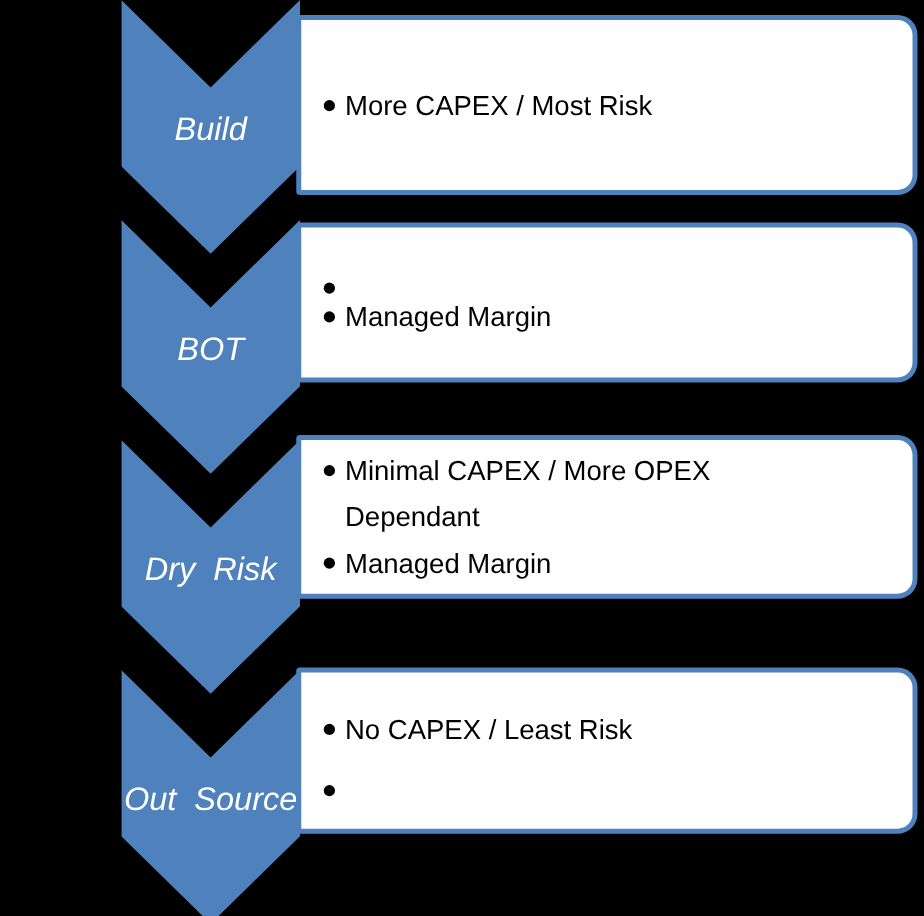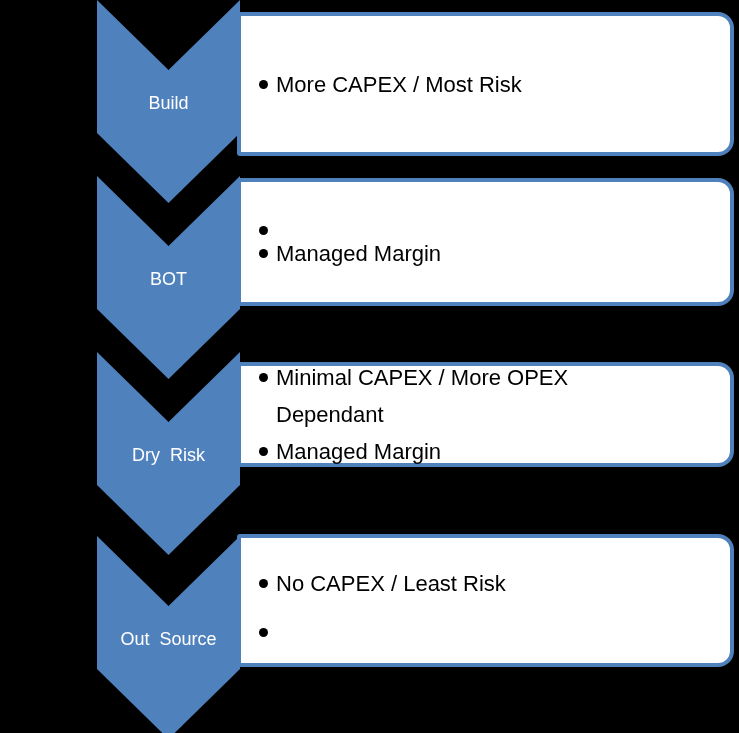--- a/index.html
+++ b/index.html
@@ -23,46 +23,47 @@
     width: 143px;
     height: 203px;
     background: var(--chevron-fill, #4f81bd);
     clip-path: polygon(0 0, 50% 70px, 100% 0, 100% 133px, 50% 100%, 0 133px);
     display: flex;
     align-items: center;
     justify-content: center;
   }
   .chevron .label {
     color: var(--chevron-label-text, #ffffff);
-    font-size: 18px;
+    font-size: 26px;
     line-height: 26px;
     white-space: pre;
     padding-top: 3px;
     text-align: center;
+    font-style: italic;
   }
   .row0 .chevron { top: 0; }
   .row1 .chevron { top: 176px; }
   .row2 .chevron { top: 352px; }
   .row3 .chevron { top: 536px; }
   
   .box {
     position: absolute;
     left: 237px;
     width: 497px;
     background: var(--box-fill, #ffffff);
     border: 4px solid var(--box-border, #4f81bd);
     border-radius: 3px 16px 16px 3px;
     display: flex;
     flex-direction: column;
     justify-content: center;
     padding: 4px 70px 4px 18px;
   }
   .row0 .box { top: 12px;  height: 144px; }
   .row1 .box { top: 178px; height: 128px; }
-  .row2 .box { top: 362px; height: 105px; }
+  .row2 .box { top: 348px; height: 131px; }
   .row3 .box { top: 534px; height: 133px; gap: 12px; }
   .bullet-line { display: flex; align-items: flex-start; }
   .dot {
     flex: 0 0 9px;
     width: 9px;
     height: 9px;
     border-radius: 50%;
     background: var(--box-text, #000000);
     margin: 14px 8px 0 0;
   }

